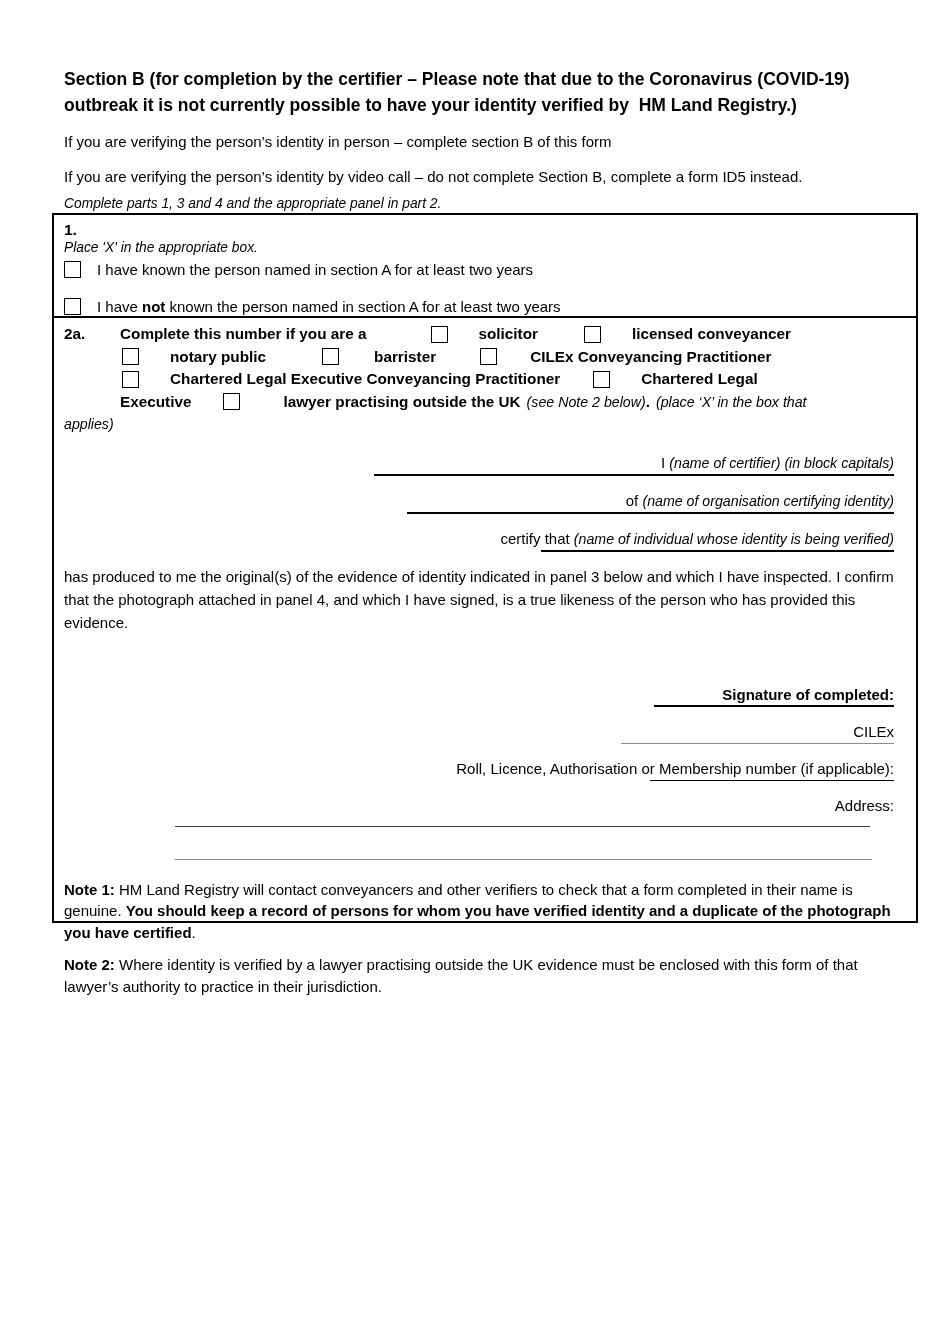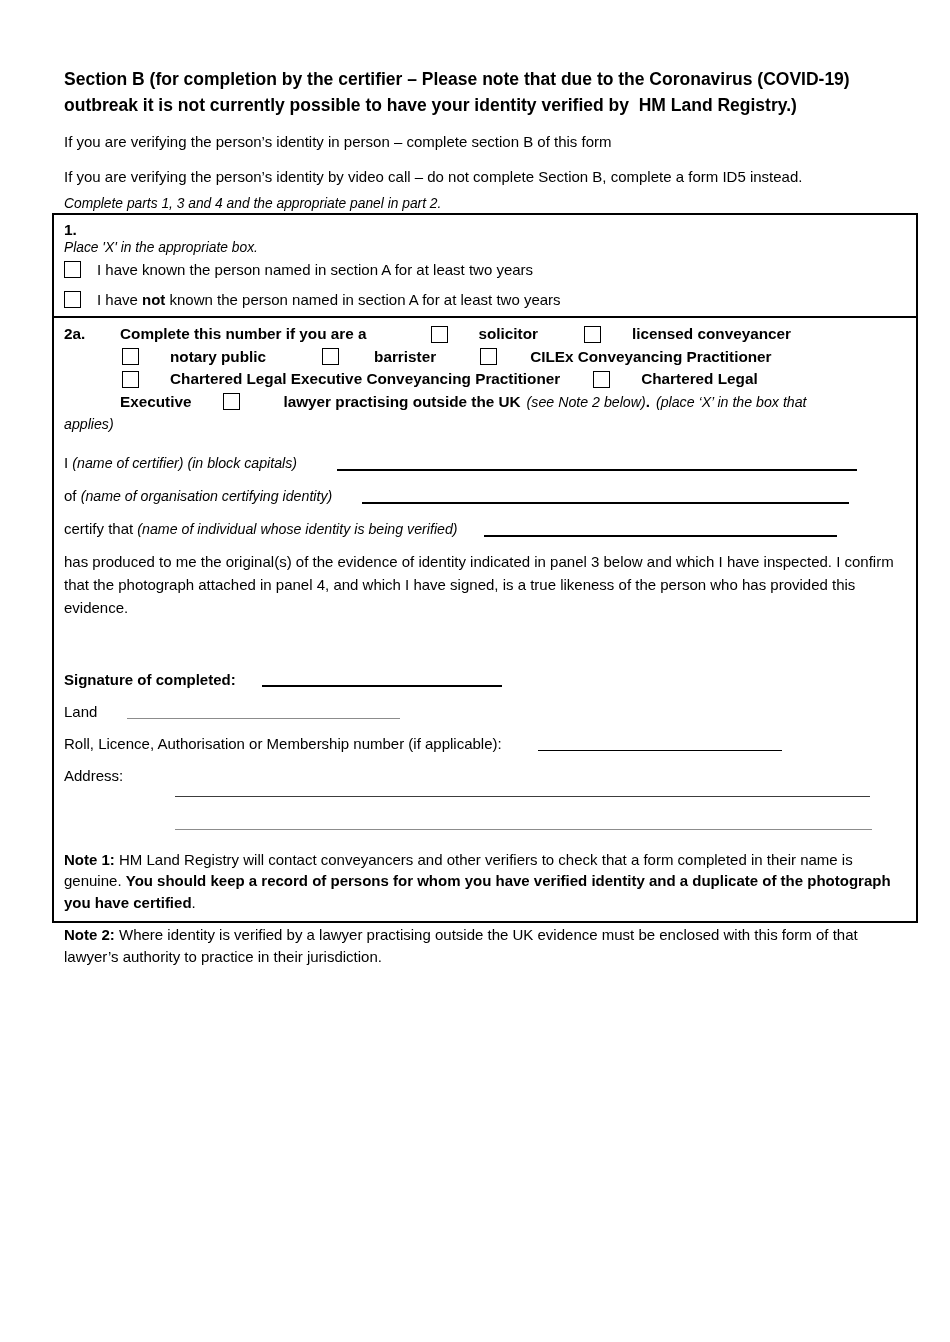--- a/index.html
+++ b/index.html
@@ -18,36 +18,36 @@
   }
   .bodypara { width: 856px; font-size: 15px; line-height: 21.5px; margin-top: 13px; }
   .small-italic { font-style: italic; font-size: 13.8px; margin-top: 9px; }
 
   .formbox { width: 866px; margin: 2px 0 0 52px; border: 2px solid #000; }
 
   .panel1 { height: 103px; border-bottom: 2px solid #000; padding: 5px 10px 0 10px; }
   .pnum { font-weight: bold; font-size: 15.5px; line-height: 19px; }
   .p1-instruction { font-style: italic; font-size: 13.8px; line-height: 17px; }
   .optrow { display: flex; align-items: center; gap: 16px; margin-top: 5px; font-size: 15px; }
-  .optrow + .optrow { margin-top: 13px; }
+  .optrow + .optrow { margin-top: 20px; }
 
   .cb {
     width: 17px; height: 17px; border: 1.5px solid #000;
     display: inline-block; flex: none; background: #fff;
   }
 
   .panel2a { height: 603px; padding: 5px 22px 0 10px; font-size: 15px; }
   .p2a-line {
     display: flex; align-items: center; white-space: pre;
     font-weight: bold; font-size: 15.3px; line-height: 22.5px; height: 22.5px;
   }
   .p2a-line .it { font-weight: normal; font-style: italic; font-size: 14.2px; }
   .p2a-num { width: 56px; flex: none; }
 
-  .fillrow { display: flex; align-items: flex-end; margin-top: 11px; line-height: 21px; }
+  .fillrow { display: flex; align-items: flex-end; margin-top: 11px; line-height: 21px; flex-direction: column; }
   .fillrow .it { font-style: italic; font-size: 14.2px; }
   .uline { border-bottom: 2px solid #000; align-self: flex-end; margin-bottom: 3px; height: 2px; }
   .uline.gray { border-bottom: 1.5px solid #8c8c8c; }
   .uline.thin { border-bottom: 1.5px solid #000; }
 
   .statement { width: 846px; font-size: 15px; line-height: 23px; margin-top: 10px; }
 
   .sigrow { margin-top: 50px; font-weight: bold; }
   .addr-line1 { margin: 10px 24px 0 111px; border-bottom: 1.5px solid #3c3c3c; height: 1px; }
   .addr-line2 { margin: 32px 22px 0 111px; border-bottom: 1.5px solid #8c8c8c; height: 1px; }
@@ -139,21 +139,21 @@
       </div>
 
       <p class="statement">has produced to me the original(s) of the evidence of identity indicated in panel 3 below and which I have inspected. I confirm that the photograph attached in panel 4, and which I have signed, is a true likeness of the person who has provided this evidence.</p>
 
       <div class="fillrow sigrow">
         <span>Signature of completed:</span>
         <span class="uline" style="margin-left:26px; width:240px"></span>
       </div>
 
       <div class="fillrow">
-        <span>Land</span>
+        <span>CILEx</span>
         <span class="uline gray" style="margin-left:30px; width:273px"></span>
       </div>
 
       <div class="fillrow">
         <span>Roll, Licence, Authorisation or Membership number (if applicable):</span>
         <span class="uline thin" style="margin-left:36px; width:244px"></span>
       </div>
 
       <div class="fillrow">
         <span>Address:</span>

